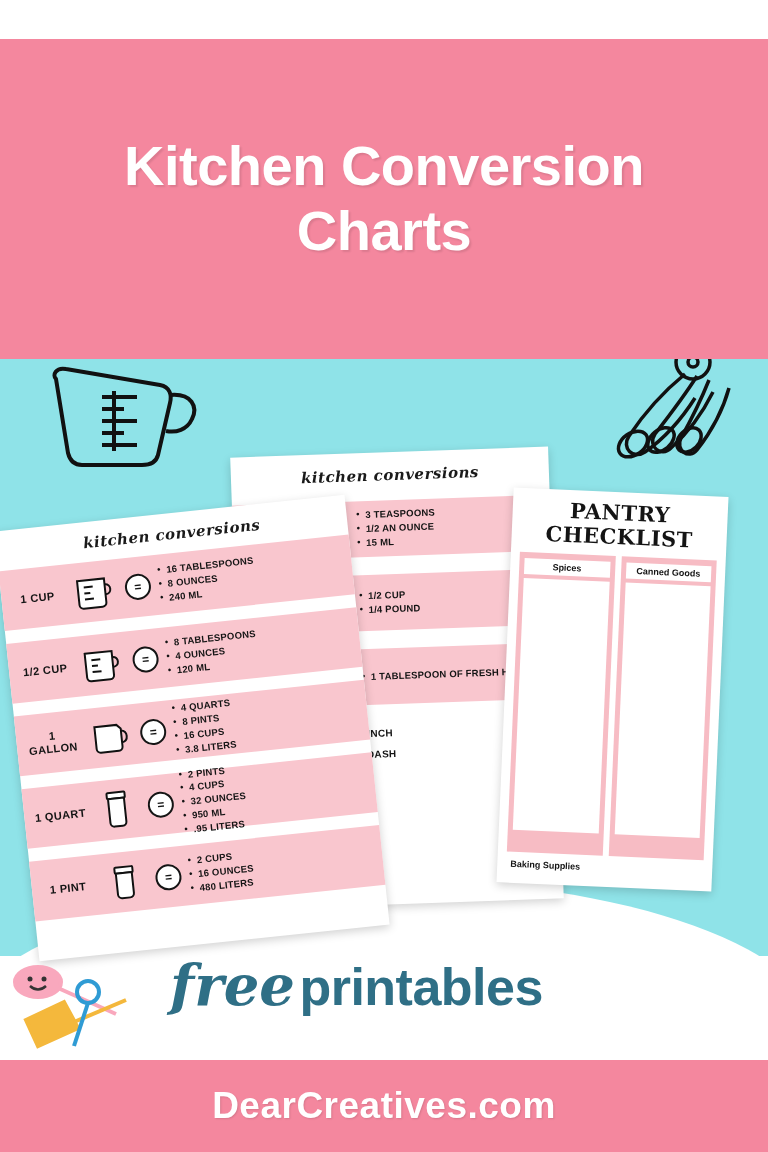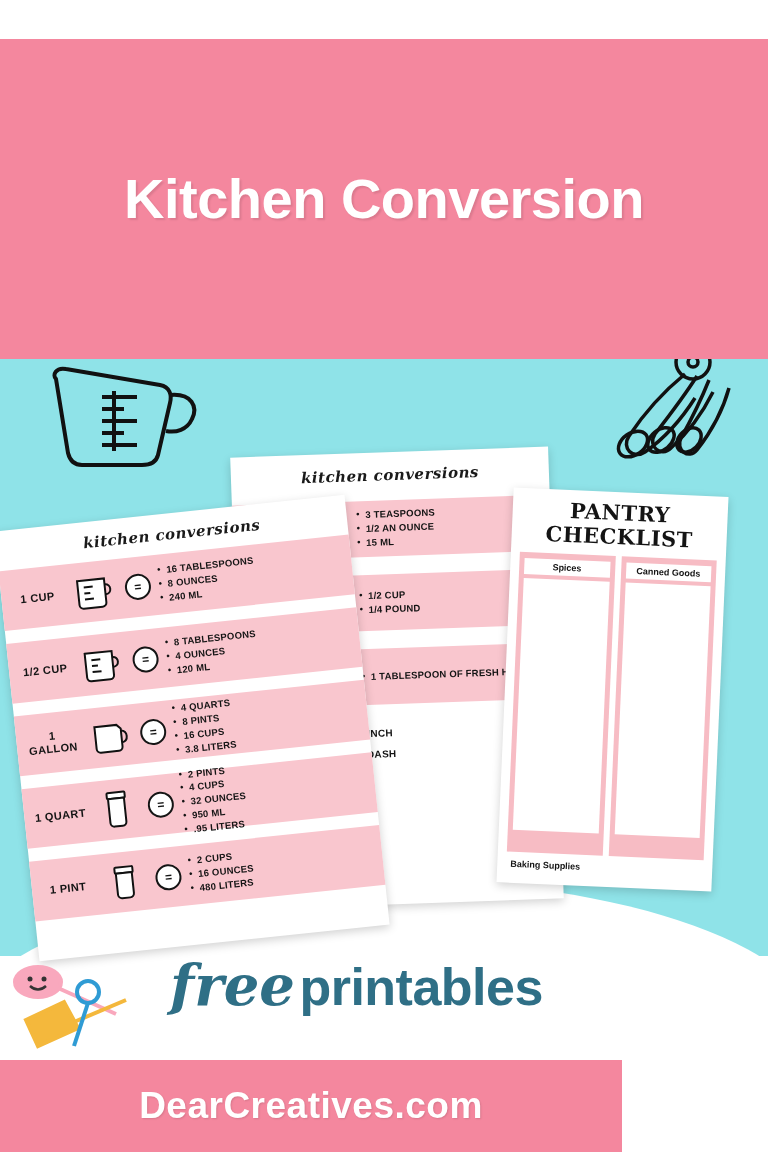--- a/index.html
+++ b/index.html
@@ -224,21 +224,21 @@
     font-weight: bold;
     font-size: 52px;
     color: #2f6f86;
     letter-spacing: -0.5px;
   }
 
   
   .footer {
     position: absolute;
     left: 0; top: 1060px;
-    width: 622px; height: 92px;
+    width: 768px; height: 92px;
     background: #f4879e;
     display: flex; align-items: center; justify-content: center;
     z-index: 7;
   }
   .footer .site {
     color: #ffffff;
     font-weight: bold;
     font-size: 37px;
     letter-spacing: 0.5px;
     text-shadow: 1px 1px 2px rgba(0,0,0,0.12);
@@ -246,20 +246,21 @@
 </style>
 </head>
 <body>
 
 <div class="teal-band"></div>
 <div class="white-curve"></div>
 <div class="white-bottom"></div>
 
 <div class="header">
   <div class="line">Kitchen Conversion</div>
+  <div class="line">Charts</div>
 </div>
 
 <div class="decor measuring-cup">
   <svg width="160" height="125" viewBox="0 0 160 125" fill="none" stroke="#111" stroke-width="4">
     <path d="M14 34 C10 30 14 22 24 24 L118 40 C128 42 130 50 128 58 L116 110 C114 118 108 120 100 120 L40 120 C32 120 28 116 26 108 Z" stroke-linejoin="round"></path>
     <path d="M128 50 C150 48 156 62 150 74 C145 85 134 88 124 86"></path>
     <line x1="60" y1="52" x2="95" y2="52"></line>
     <line x1="60" y1="64" x2="82" y2="64"></line>
     <line x1="60" y1="76" x2="95" y2="76"></line>
     <line x1="60" y1="88" x2="82" y2="88"></line>

